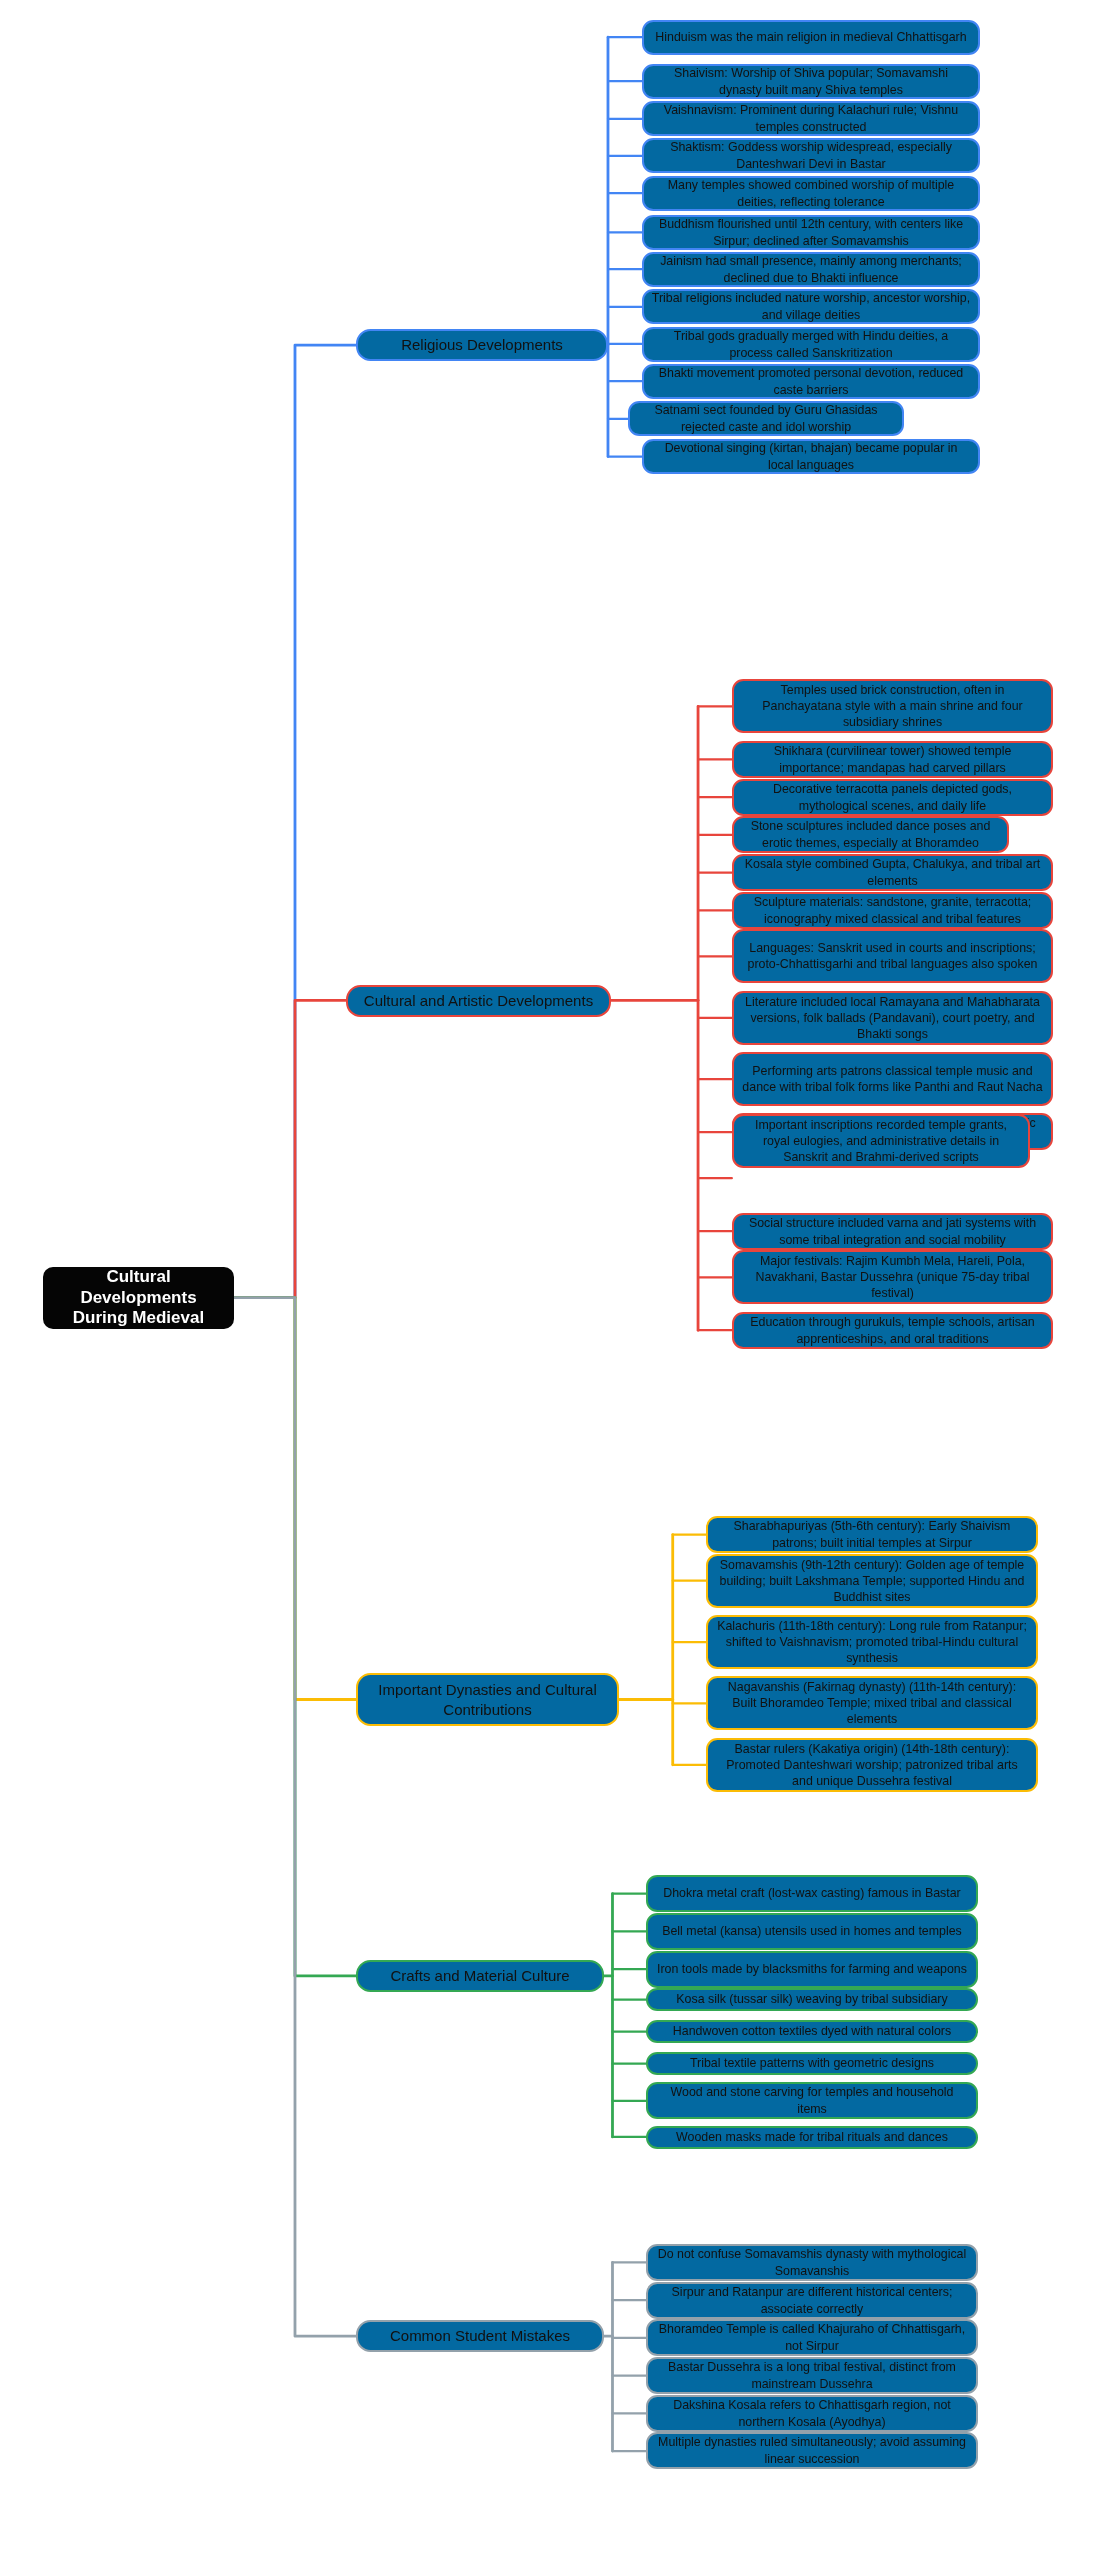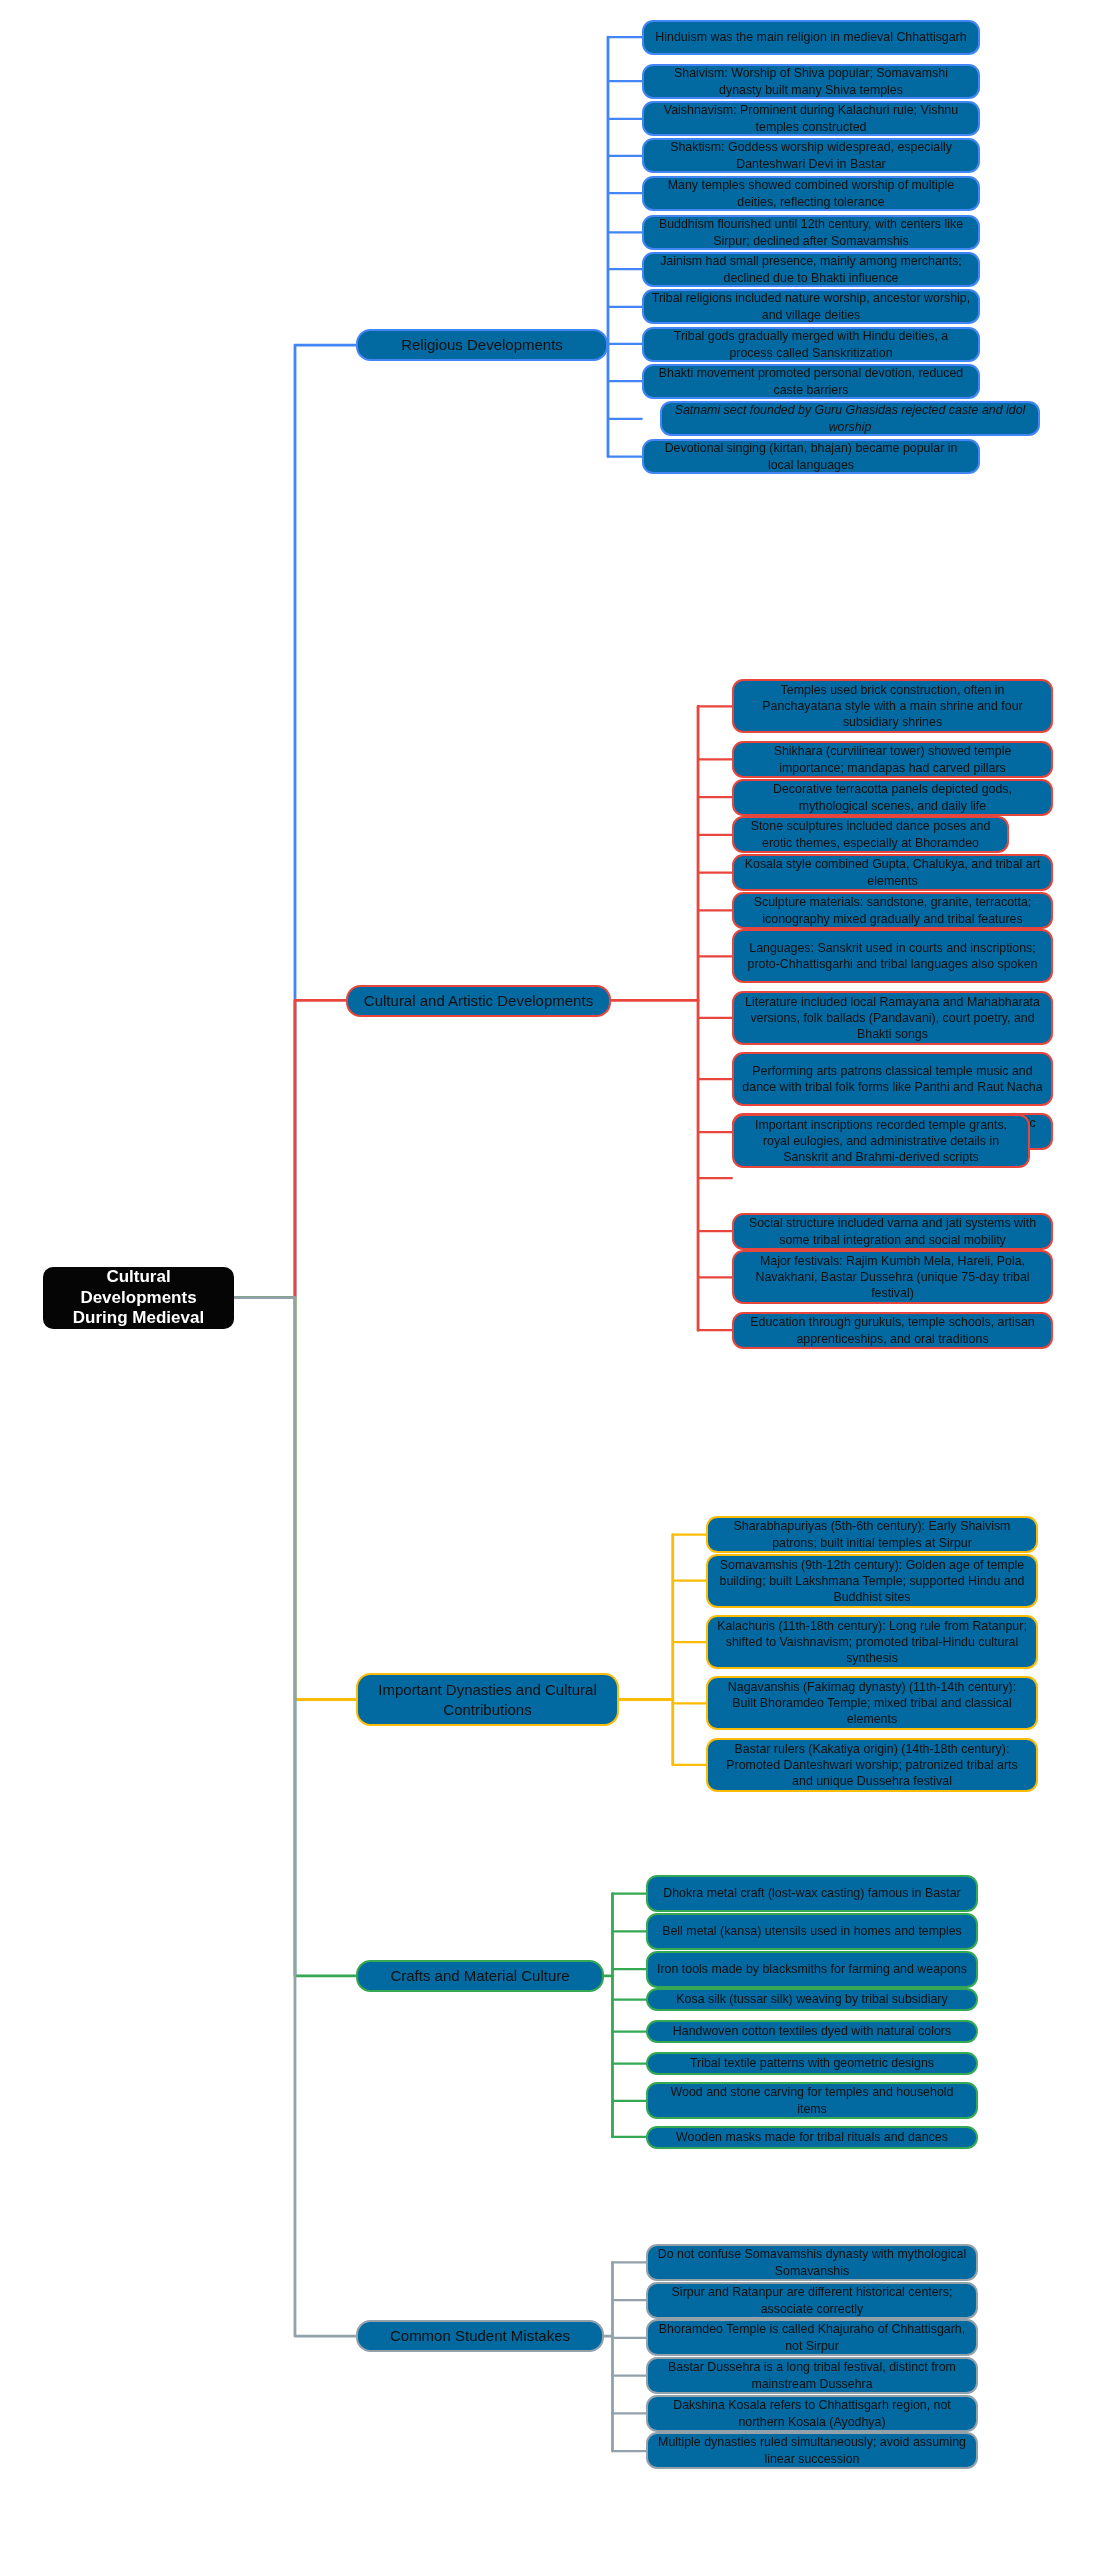--- a/index.html
+++ b/index.html
@@ -169,29 +169,29 @@
       <div class="node leaf c-blue" style="left: 642px; top: 19.7px; width: 338px; height: 35px;">Hinduism was the main religion in medieval Chhattisgarh</div>
       <div class="node leaf c-blue" style="left: 642px; top: 64px; width: 338px; height: 35px;">Shaivism: Worship of Shiva popular; Somavamshi dynasty built many Shiva temples</div>
       <div class="node leaf c-blue" style="left: 642px; top: 101px; width: 338px; height: 35px;">Vaishnavism: Prominent during Kalachuri rule; Vishnu temples constructed</div>
       <div class="node leaf c-blue" style="left: 642px; top: 138px; width: 338px; height: 35px;">Shaktism: Goddess worship widespread, especially Danteshwari Devi in Bastar</div>
       <div class="node leaf c-blue" style="left: 642px; top: 176px; width: 338px; height: 35px;">Many temples showed combined worship of multiple deities, reflecting tolerance</div>
       <div class="node leaf c-blue" style="left: 642px; top: 215px; width: 338px; height: 35px;">Buddhism flourished until 12th century, with centers like Sirpur; declined after Somavamshis</div>
       <div class="node leaf c-blue" style="left: 642px; top: 252px; width: 338px; height: 35px;">Jainism had small presence, mainly among merchants; declined due to Bhakti influence</div>
       <div class="node leaf c-blue" style="left: 642px; top: 289px; width: 338px; height: 35px;">Tribal religions included nature worship, ancestor worship, and village deities</div>
       <div class="node leaf c-blue" style="left: 642px; top: 327px; width: 338px; height: 35px;">Tribal gods gradually merged with Hindu deities, a process called Sanskritization</div>
       <div class="node leaf c-blue" style="left: 642px; top: 364px; width: 338px; height: 35px;">Bhakti movement promoted personal devotion, reduced caste barriers</div>
-      <div class="node leaf c-blue" style="left: 660px; top: 401px; width: 380px; height: 35px; font-style: italic;">Satnami sect founded by Guru Ghasidas rejected caste and idol worship</div>
+      <div class="node leaf c-blue" style="left: 628px; top: 401px; width: 276px; height: 35px;">Satnami sect founded by Guru Ghasidas rejected caste and idol worship</div>
       <div class="node leaf c-blue" style="left: 642px; top: 439px; width: 338px; height: 35px;">Devotional singing (kirtan, bhajan) became popular in local languages</div>
       <div class="node branch c-red" style="left: 346px; top: 985px; width: 265px; height: 31.5px;">Cultural and Artistic Developments</div>
       <div class="node leaf c-red" style="left: 732px; top: 679px; width: 321px; height: 54px;">Temples used brick construction, often in Panchayatana style with a main shrine and four subsidiary shrines</div>
       <div class="node leaf c-red" style="left: 732px; top: 741px; width: 321px; height: 37px;">Shikhara (curvilinear tower) showed temple importance; mandapas had carved pillars</div>
       <div class="node leaf c-red" style="left: 732px; top: 779px; width: 321px; height: 37px;">Decorative terracotta panels depicted gods, mythological scenes, and daily life</div>
       <div class="node leaf c-red" style="left: 732px; top: 816px; width: 277px; height: 37px;">Stone sculptures included dance poses and erotic themes, especially at Bhoramdeo</div>
       <div class="node leaf c-red" style="left: 732px; top: 854px; width: 321px; height: 37px;">Kosala style combined Gupta, Chalukya, and tribal art elements</div>
-      <div class="node leaf c-red" style="left: 732px; top: 892px; width: 321px; height: 37px;">Sculpture materials: sandstone, granite, terracotta; iconography mixed gradually and tribal features</div>
+      <div class="node leaf c-red" style="left: 732px; top: 892px; width: 321px; height: 37px;">Sculpture materials: sandstone, granite, terracotta; iconography mixed classical and tribal features</div>
       <div class="node leaf c-red" style="left: 732px; top: 929px; width: 321px; height: 54px;">Languages: Sanskrit used in courts and inscriptions; proto-Chhattisgarhi and tribal languages also spoken</div>
       <div class="node leaf c-red" style="left: 732px; top: 991px; width: 321px; height: 54px;">Literature included local Ramayana and Mahabharata versions, folk ballads (Pandavani), court poetry, and Bhakti songs</div>
       <div class="node leaf c-red" style="left: 732px; top: 1052px; width: 321px; height: 54px;">Performing arts patrons classical temple music and dance with tribal folk forms like Panthi and Raut Nacha</div>
       <div class="node leaf c-red" style="left: 732px; top: 1113px; width: 321px; height: 37px;">Music used traditional instruments; devotional music encouraged mass participation</div>
       <div class="node leaf c-red" style="left: 732px; top: 1097px; width: 298px; height: 54px; margin-top: 17px;">Important inscriptions recorded temple grants, royal eulogies, and administrative details in Sanskrit and Brahmi-derived scripts</div>
       <div class="node leaf c-red" style="left: 732px; top: 1213px; width: 321px; height: 37px;">Social structure included varna and jati systems with some tribal integration and social mobility</div>
       <div class="node leaf c-red" style="left: 732px; top: 1250px; width: 321px; height: 54px;">Major festivals: Rajim Kumbh Mela, Hareli, Pola, Navakhani, Bastar Dussehra (unique 75-day tribal festival)</div>
       <div class="node leaf c-red" style="left: 732px; top: 1312px; width: 321px; height: 37px;">Education through gurukuls, temple schools, artisan apprenticeships, and oral traditions</div>
       <div class="node branch c-yellow" style="left: 356px; top: 1673px; width: 263px; height: 53px;">Important Dynasties and Cultural Contributions</div>
       <div class="node leaf c-yellow" style="left: 706px; top: 1516px; width: 332px; height: 37px;">Sharabhapuriyas (5th-6th century): Early Shaivism patrons; built initial temples at Sirpur</div>

